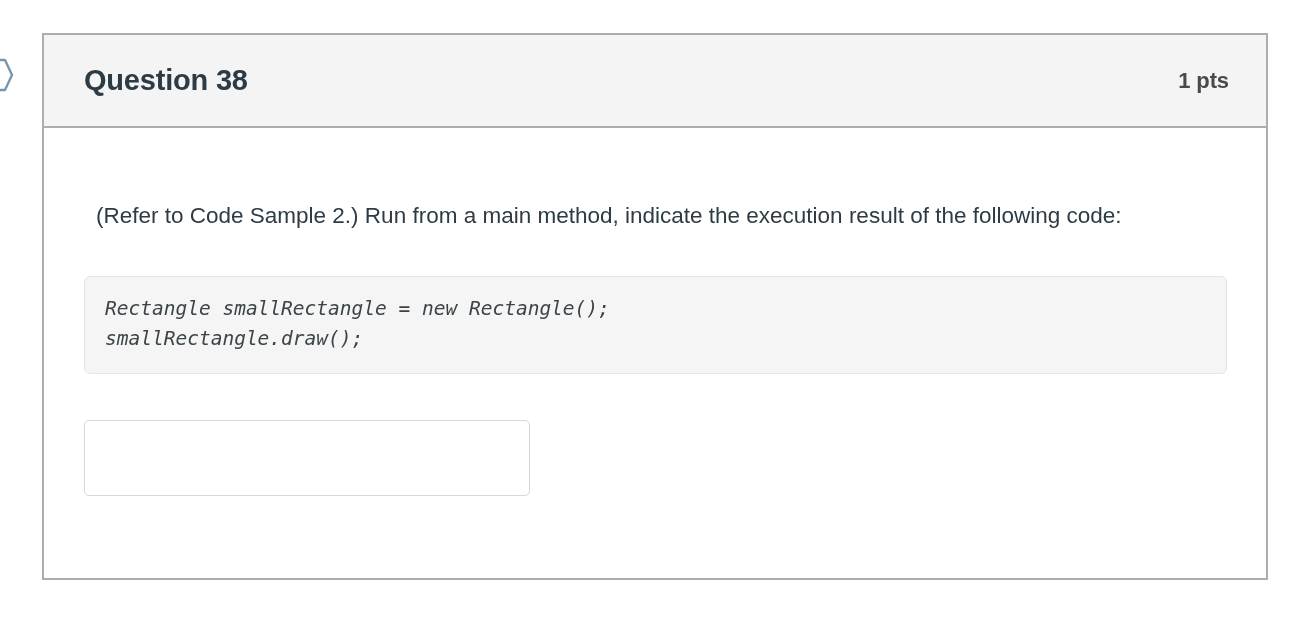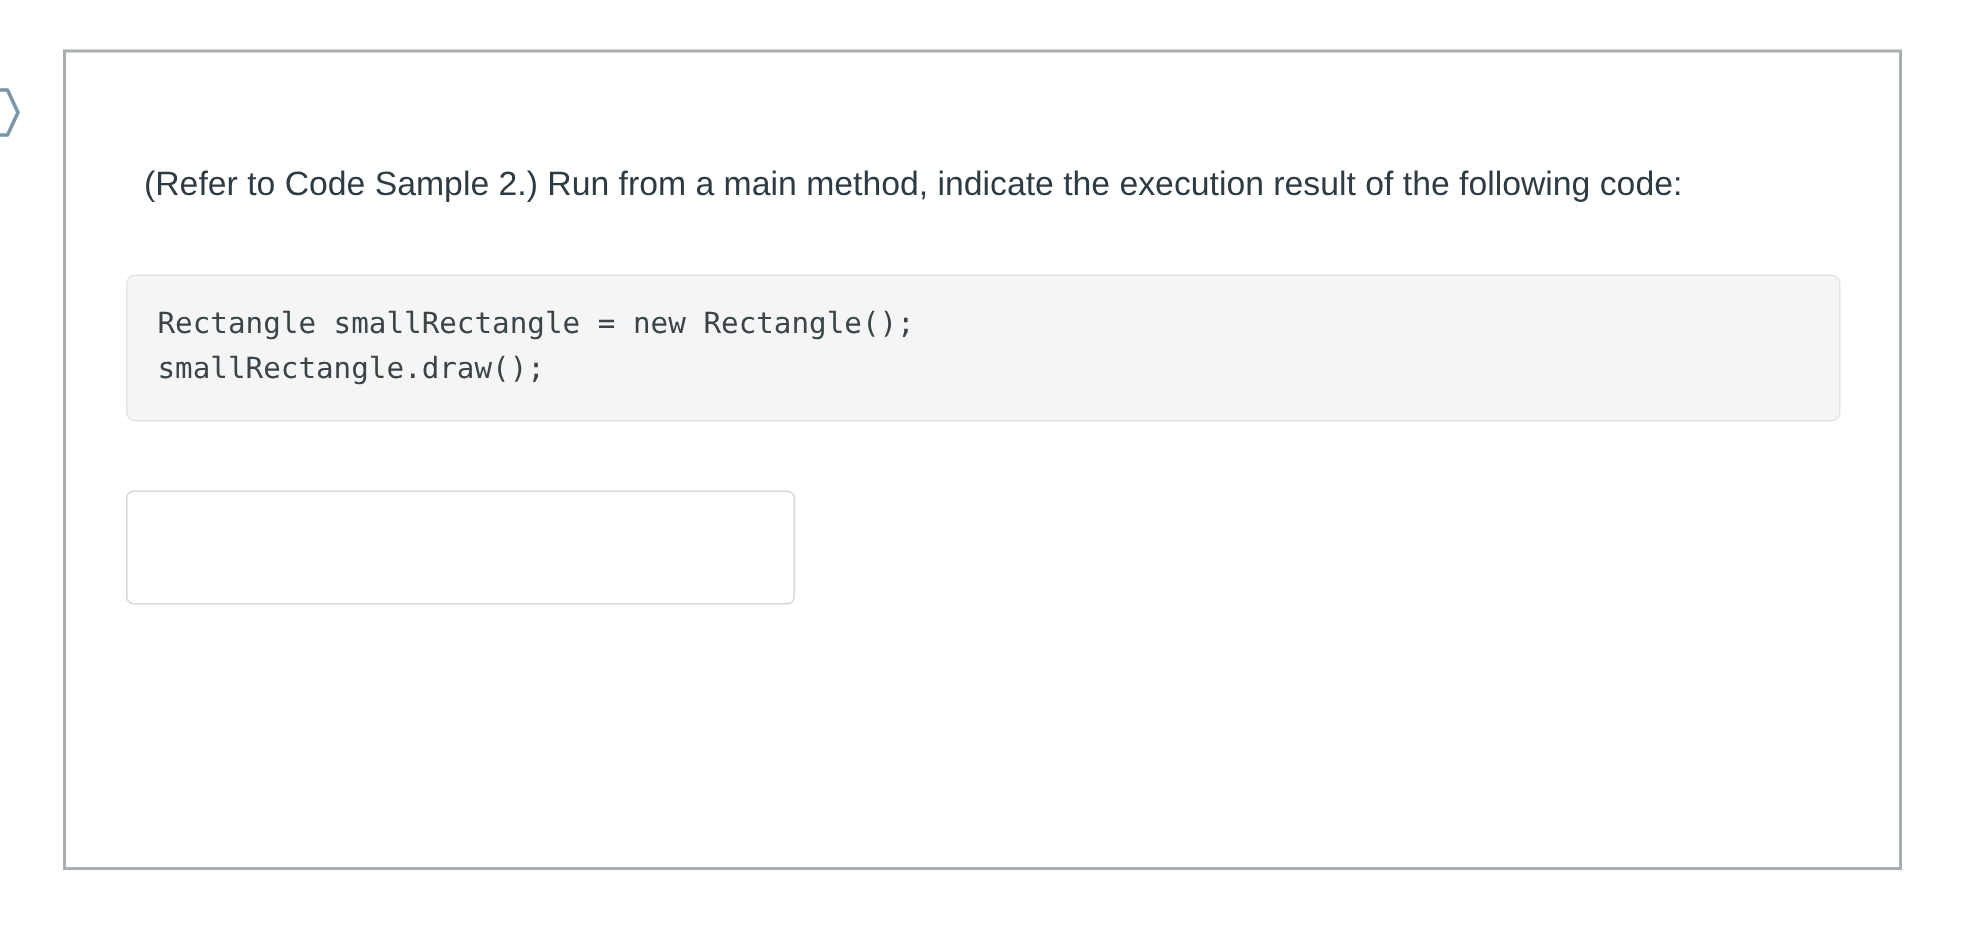--- a/index.html
+++ b/index.html
@@ -80,20 +80,21 @@
   }
 
   .code-block {
     margin-top: 37px;
     background: #f5f5f5;
     border: 1px solid #e3e5e7;
     border-radius: 6px;
     padding: 17px 4px 19px 20px;
     width: 1143px;
     box-sizing: border-box;
+    font-style: italic;
   }
 
   .code-block pre {
     margin: 0;
     font-family: "DejaVu Sans Mono", "Liberation Mono", monospace;
     font-size: 19.5px;
     line-height: 30px;
     color: #3b4449;
     white-space: pre;
   }
@@ -118,20 +119,24 @@
 <body>
 
 <div class="flag-marker">
   <svg viewBox="0 0 28 36" xmlns="http://www.w3.org/2000/svg">
     <polygon points="2,3 19,3 26,18 19,33 2,33" fill="#ffffff" stroke="#7b96ab" stroke-width="2.4" stroke-linejoin="round"></polygon>
   </svg>
 </div>
 
 <div class="question-card">
 
+  <div class="question-header">
+    <div class="question-title">Question 38</div>
+    <div class="question-points">1 pts</div>
+  </div>
 
   <div class="question-body">
 
     <p class="question-text">(Refer to Code Sample 2.) Run from a main method, indicate the execution result of the following code:</p>
 
     <div class="code-block">
       <pre>Rectangle smallRectangle = new Rectangle();
 smallRectangle.draw();</pre>
     </div>
 

